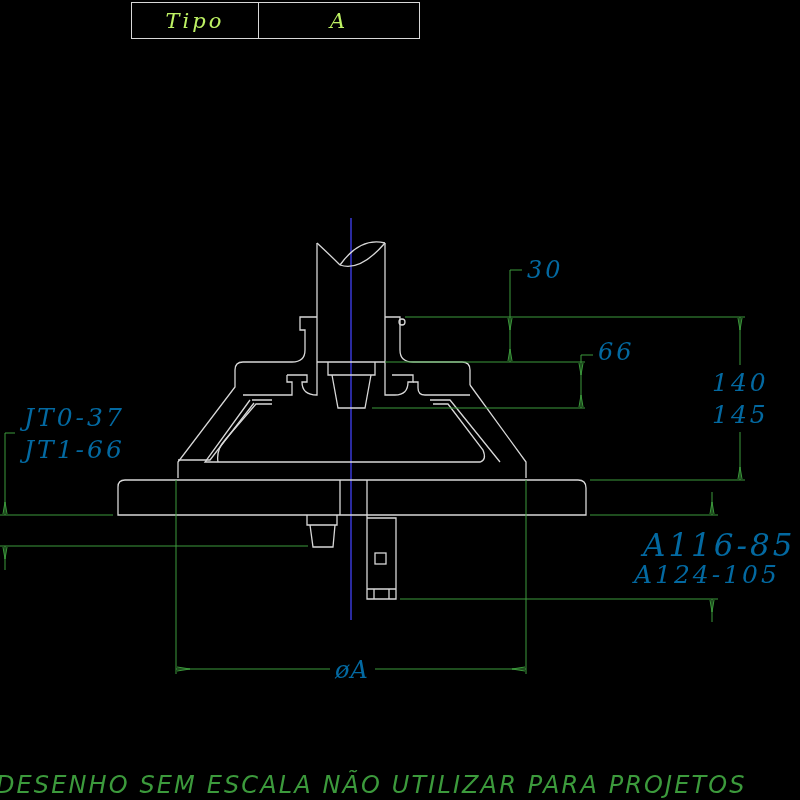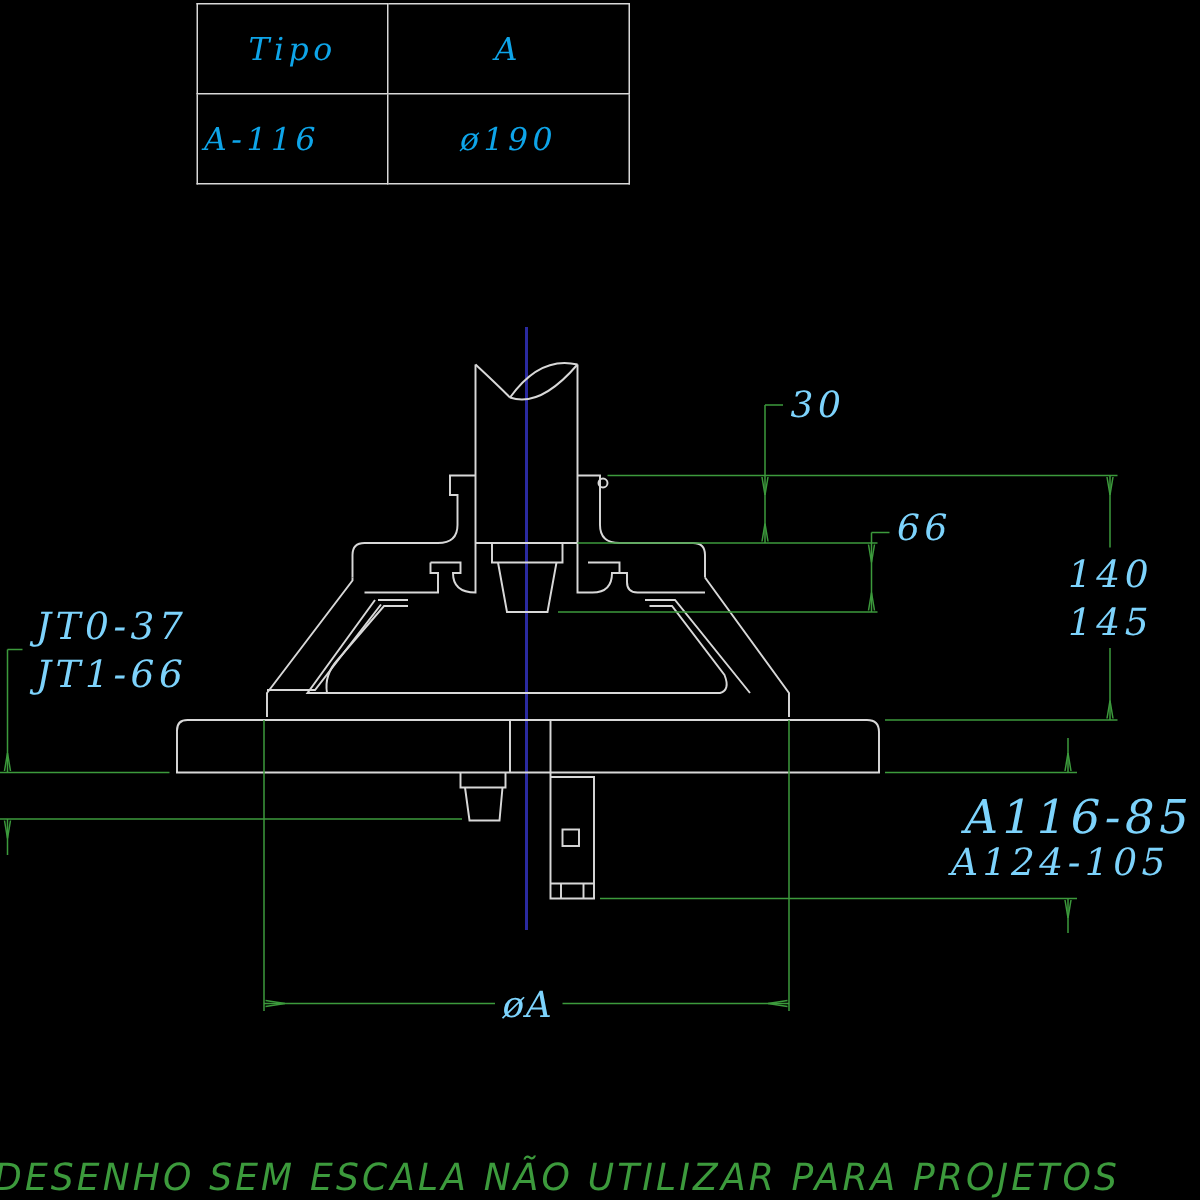--- a/index.html
+++ b/index.html
@@ -1,37 +1,33 @@
 <!DOCTYPE html>
 <html><head>
 <meta charset="utf-8">
 <style>
   html, body { margin: 0; padding: 0; background: #000; }
   body { width: 800px; height: 800px; position: relative; overflow: hidden; font-family: "DejaVu Serif", serif; }
   svg { position: absolute; left: 0; top: 0; }
   .tbl { position: absolute; left: 131px; top: 2px; border-collapse: collapse; }
-  .tbl td { border: 1px solid #d8d8d8; color: #0ea5e9; font-style: italic; font-size: 21px; letter-spacing: 3px; height: 27px; padding: 16px 4px; line-height: 26px; font-family: "DejaVu Serif", serif; }
+  .tbl td { border: 1px solid #d8d8d8; color: #bef264; font-style: italic; font-size: 21px; letter-spacing: 3px; height: 27px; padding: 4px 4px; line-height: 26px; font-family: "DejaVu Serif", serif; }
   .tbl td.c0 { width: 118px; text-align: left; }
   .tbl td.c0.h { text-align: center; }
   .tbl td.c1 { width: 152px; text-align: center; }
-  .lbl { position: absolute; color: #7dd3fc; font-style: italic; font-family: "DejaVu Serif", serif; font-size: 24px; letter-spacing: 3px; white-space: nowrap; line-height: 1; }
+  .lbl { position: absolute; color: #0369a1; font-style: italic; font-family: "DejaVu Serif", serif; font-size: 24px; letter-spacing: 3px; white-space: nowrap; line-height: 1; }
   .footer { position: absolute; left: -4px; top: 772px; color: #3c9a3c; font-family: "DejaVu Sans", sans-serif; font-style: italic; font-size: 25px; letter-spacing: 2.2px; white-space: nowrap; font-weight: 200; line-height: 1; transform: scaleX(0.96); transform-origin: left top; }
 </style>
 </head>
 <body>
 
 <table class="tbl">
   <tbody>
       <tr>
     <td class="c0 h">Tipo</td>
     <td class="c1">A</td>
-  </tr>
-  <tr>
-    <td class="c0">A-116</td>
-    <td class="c1">ø190</td>
   </tr>
 </tbody>
   </table>
 
 <svg width="800" height="800" viewBox="0 0 800 800">
 
   <line x1="351" y1="218" x2="351" y2="620" stroke="#2a2aa0" stroke-width="2"></line>
 
   <g fill="none" stroke="#d8d8d8" stroke-width="1.3">
 

